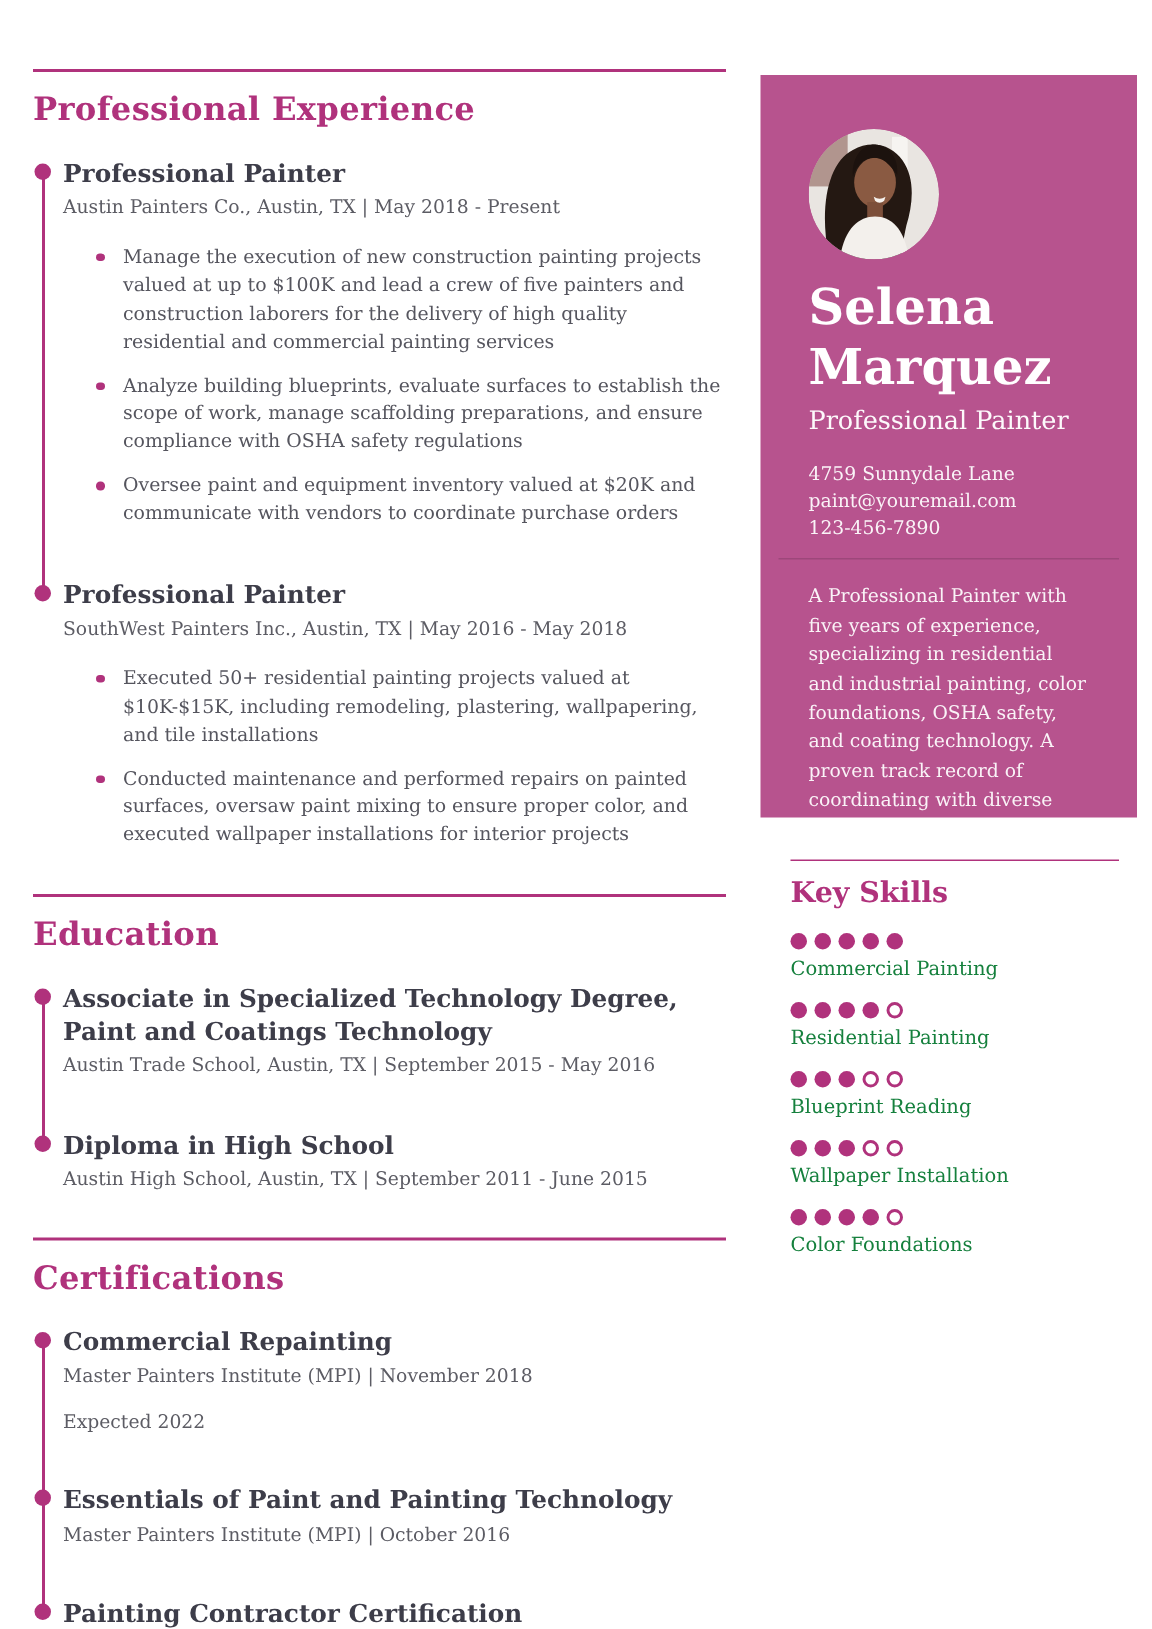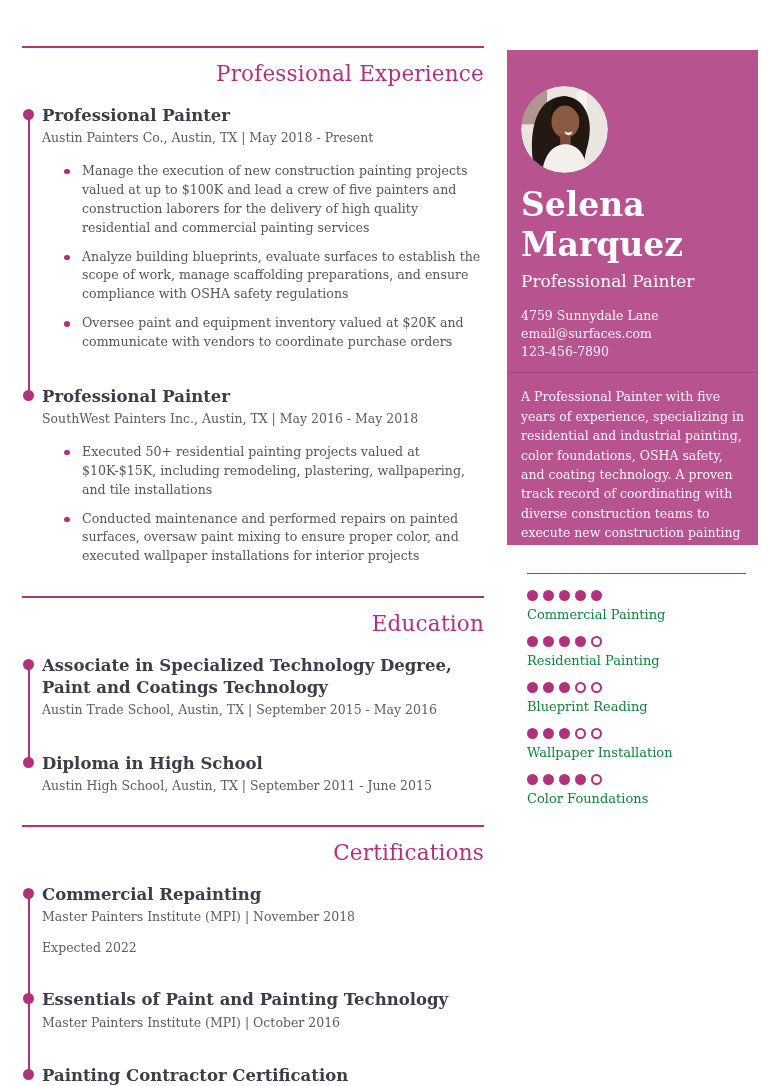--- a/index.html
+++ b/index.html
@@ -9,21 +9,21 @@
     -webkit-font-smoothing:antialiased;
   }
   
   .main-col{
     position:absolute;left:22px;top:0;width:462px;padding-top:46px;box-sizing:border-box;
   }
   .rule{
     border:none;border-top:2px solid #b0327c;margin:0;height:0;
   }
   .sec-heading{
-    margin:13px 0 0;font-size:21.5px;font-weight:normal;color:#b0327c;letter-spacing:.2px;text-align:right;
+    margin:13px 0 0;font-size:21.5px;font-weight:bold;color:#b0327c;letter-spacing:.2px;
   }
   .entries{margin-top:19px;}
   .entry{position:relative;padding-left:20px;margin-bottom:34px;}
   .entry:last-child{margin-bottom:30px;}
   .tl-dot{
     position:absolute;left:1px;top:4px;width:11px;height:11px;border-radius:50%;
     background:#b0327c;
   }
   .tl-line{
     position:absolute;left:5.5px;top:10px;bottom:-40px;width:2px;background:#b0327c;
@@ -46,21 +46,21 @@
     font-size:12.6px;line-height:1.5;color:#55555e;
   }
   .bullets li::before{
     content:"";position:absolute;left:0;top:7px;width:5.5px;height:5.5px;border-radius:50%;
     background:#b0327c;
   }
   
   .sidebar{position:absolute;left:507px;top:50px;width:251px;}
   .sidebar-card{
     background:#b7538e;height:495px;box-sizing:border-box;
-    padding:36px 14px 0;overflow:hidden;
+    padding:36px 32px 0;overflow:hidden;
   }
   .avatar{
     width:87px;height:87px;border-radius:50%;overflow:hidden;display:block;
   }
   .avatar svg{display:block;width:100%;height:100%;}
   .person-name{
     margin:12px 0 0;font-size:33px;line-height:1.2;font-weight:bold;color:#ffffff;
   }
   .person-name span{display:block;}
   .person-title{
@@ -193,29 +193,30 @@
         </g>
       </svg>
     </span>
     <h1 class="person-name">
       <span>Selena</span>
       <span>Marquez</span>
     </h1>
     <div class="person-title">Professional Painter</div>
     <div class="contact">
         <div>4759 Sunnydale Lane</div>
-        <div>email@surfaces.com</div>
+        <div>paint@youremail.com</div>
         <div>123-456-7890</div>
       </div>
     <hr class="sidebar-divider">
     <div class="summary">A Professional Painter with five years of experience, specializing in residential and industrial painting, color foundations, OSHA safety, and coating technology. A proven track record of coordinating with diverse construction teams to execute new construction painting projects.</div>
   </div>
 
   <div class="skills-block">
     <hr class="skills-rule">
+    <h2 class="skills-heading">Key Skills</h2>
     <div class="skills-list">
         <div class="skill">
     <div class="skill-dots">
             <span class="skill-dot filled"></span>
             <span class="skill-dot filled"></span>
             <span class="skill-dot filled"></span>
             <span class="skill-dot filled"></span>
             <span class="skill-dot filled"></span>
           </div>
     <div class="skill-label">Commercial Painting</div>

